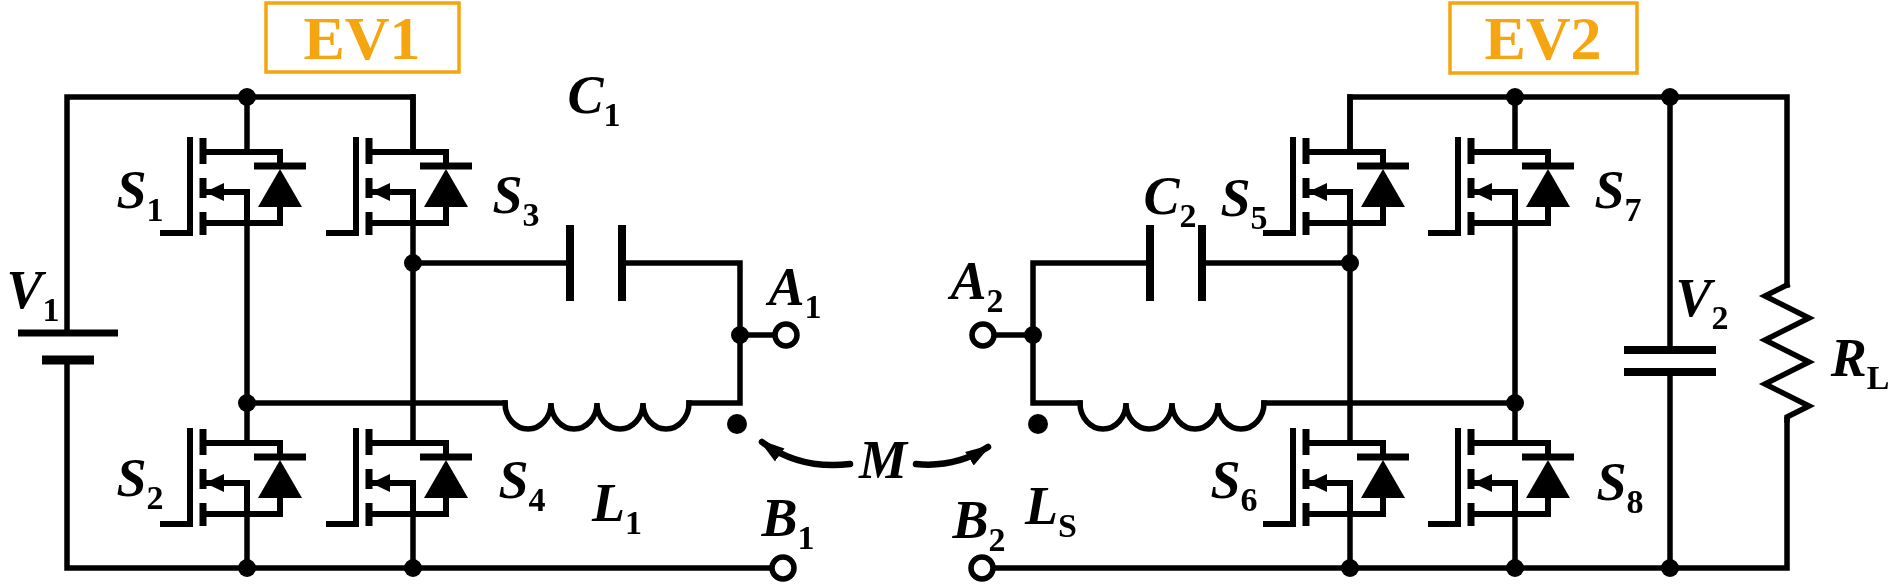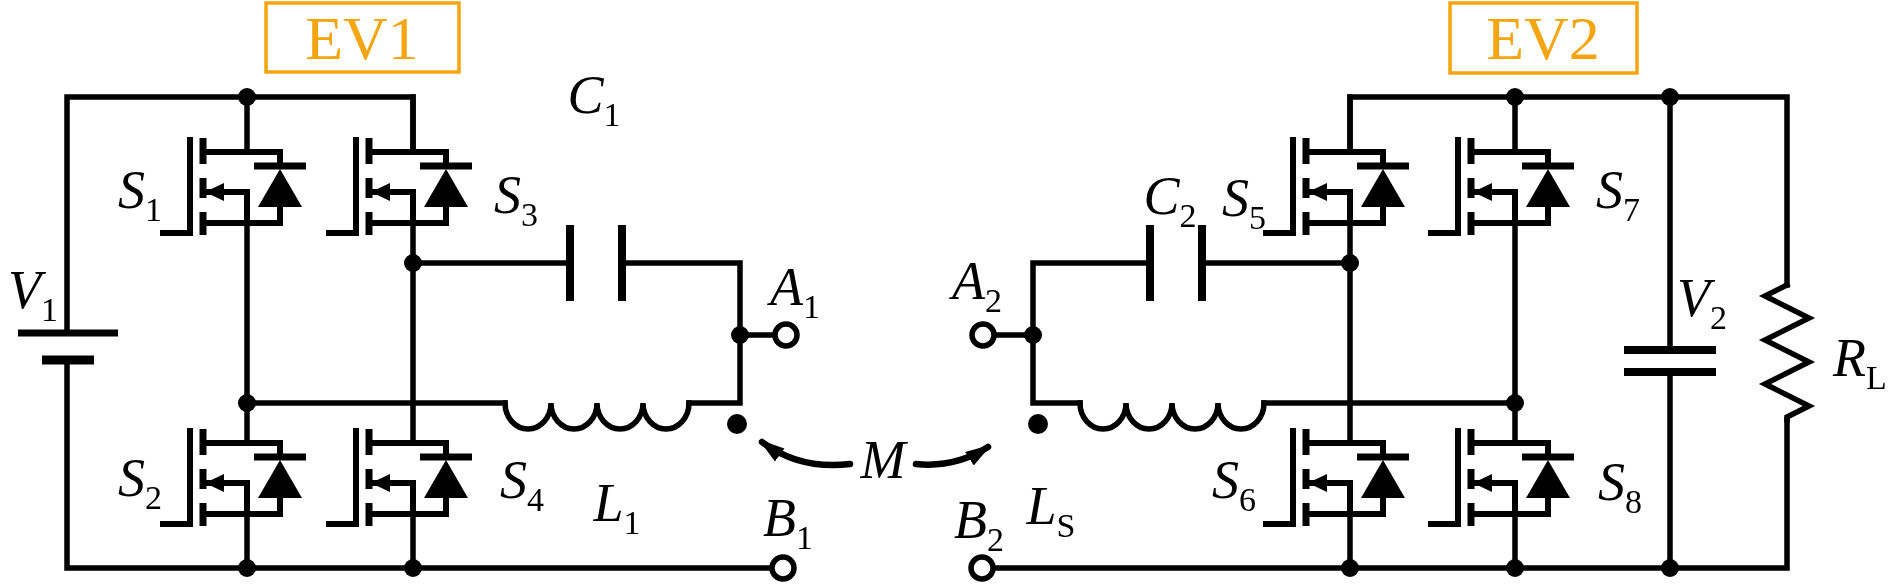--- a/index.html
+++ b/index.html
@@ -1,17 +1,17 @@
 <!DOCTYPE html>
 <html style="--accent: #F5A50F; --line: #000000; --bg: #FFFFFF;"><head>
 <meta charset="utf-8">
 <style>
   :root { --accent:#F5A50F; --line:#000000; --bg:#FFFFFF; }
   html,body { margin:0; padding:0; background:var(--bg); }
-  .stage { width:1890px; height:584px; background:var(--bg); position:relative; }
+  .stage { width:1890px; height:584px; background:var(--bg); position:relative;font-weight:bold; }
   svg { display:block; }
   .wire { stroke:var(--line); stroke-width:5.5; fill:none; stroke-linecap:square; }
   .sym  { stroke:var(--line); stroke-width:6;   fill:none; stroke-linecap:square; }
   .bar  { stroke:var(--line); stroke-width:7;   fill:none; stroke-linecap:butt; }
   .plate{ stroke:var(--line); stroke-width:8;   fill:none; stroke-linecap:butt; }
   .thick{ stroke:var(--line); stroke-width:9;   fill:none; stroke-linecap:butt; }
   .fill { fill:var(--line); stroke:none; }
   .dot  { fill:var(--line); }
   .term { fill:var(--bg); stroke:var(--line); stroke-width:5.5; }
   .coupler { stroke:var(--line); stroke-width:6.5; fill:none; stroke-linecap:round; }

